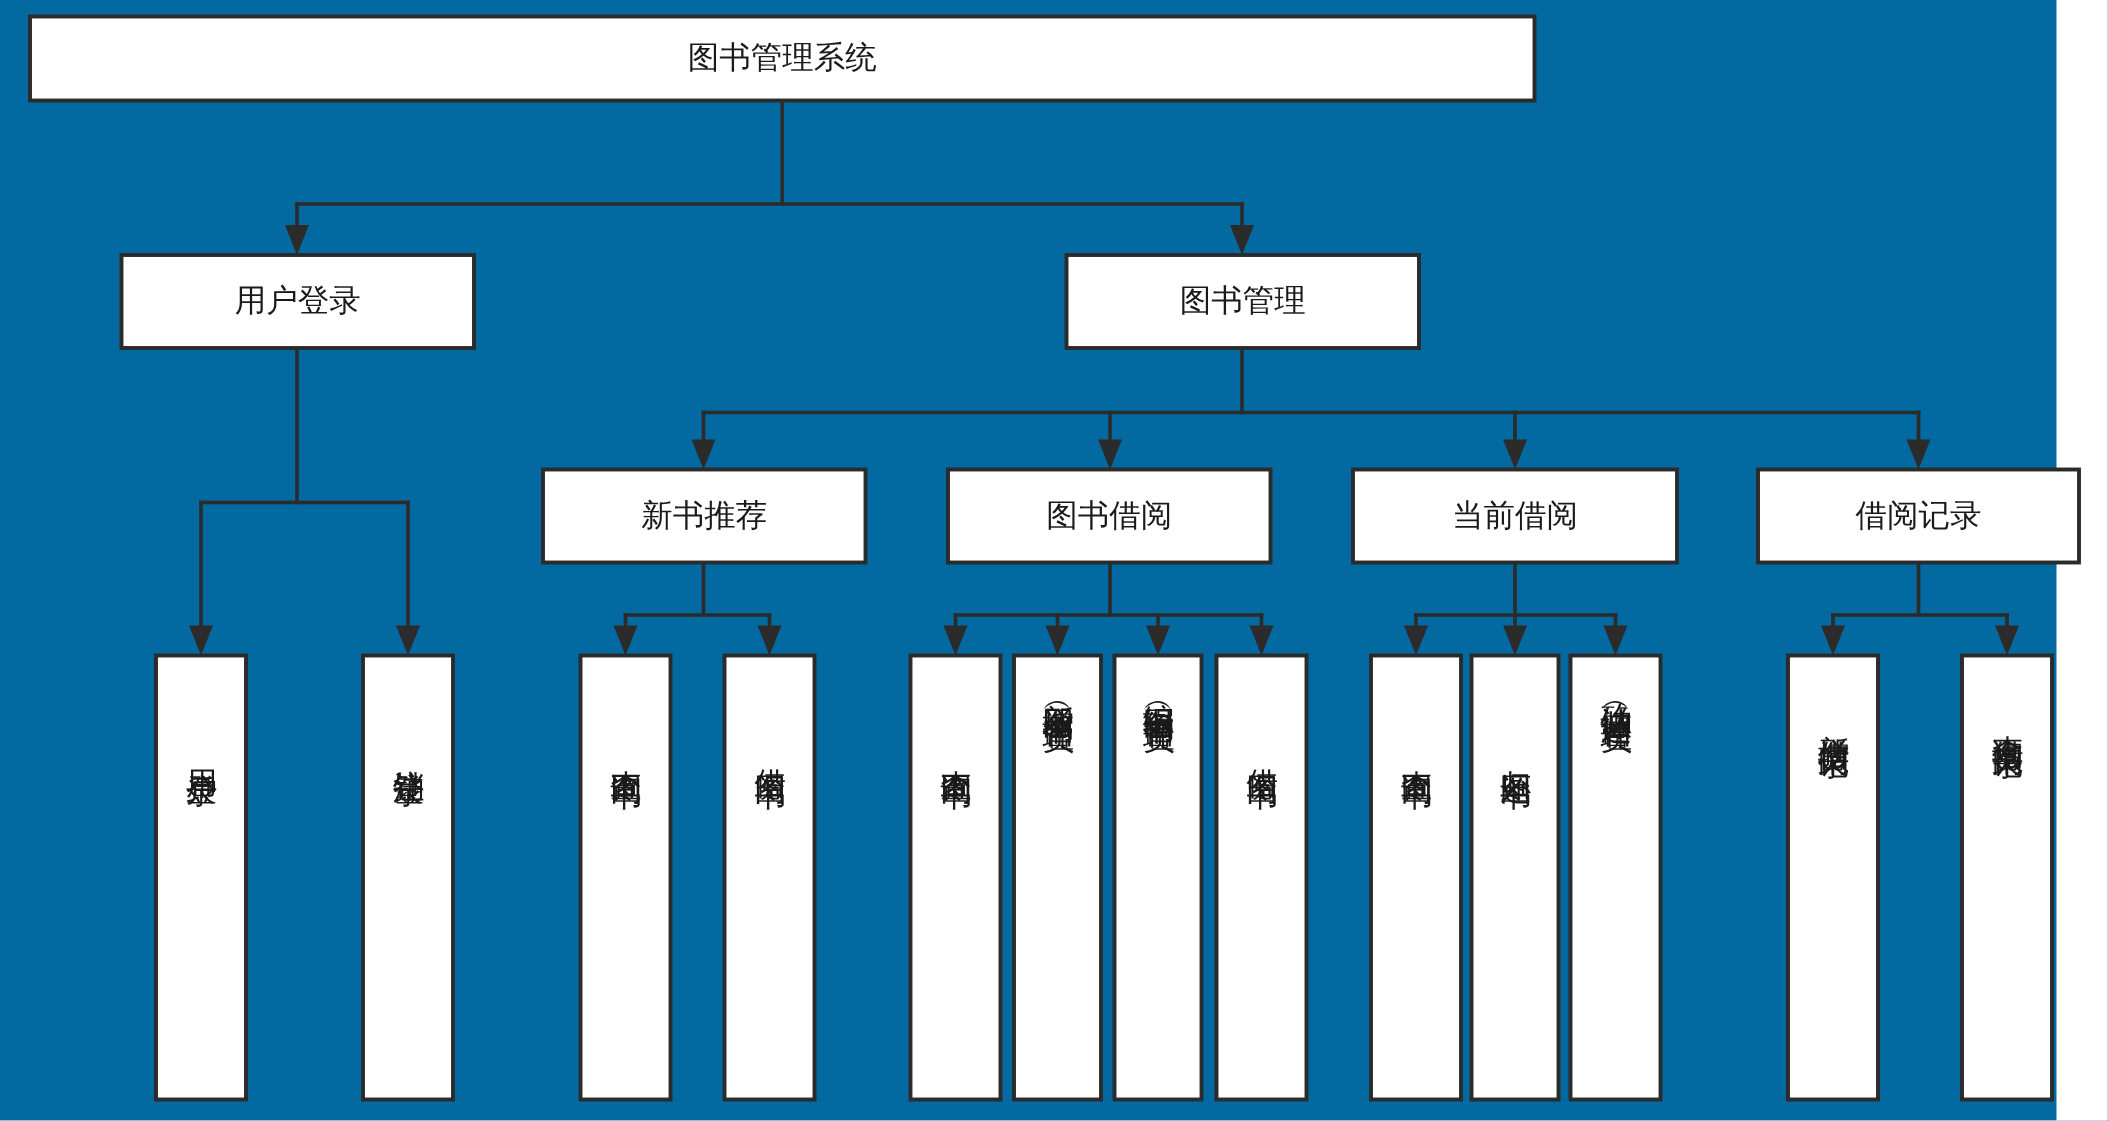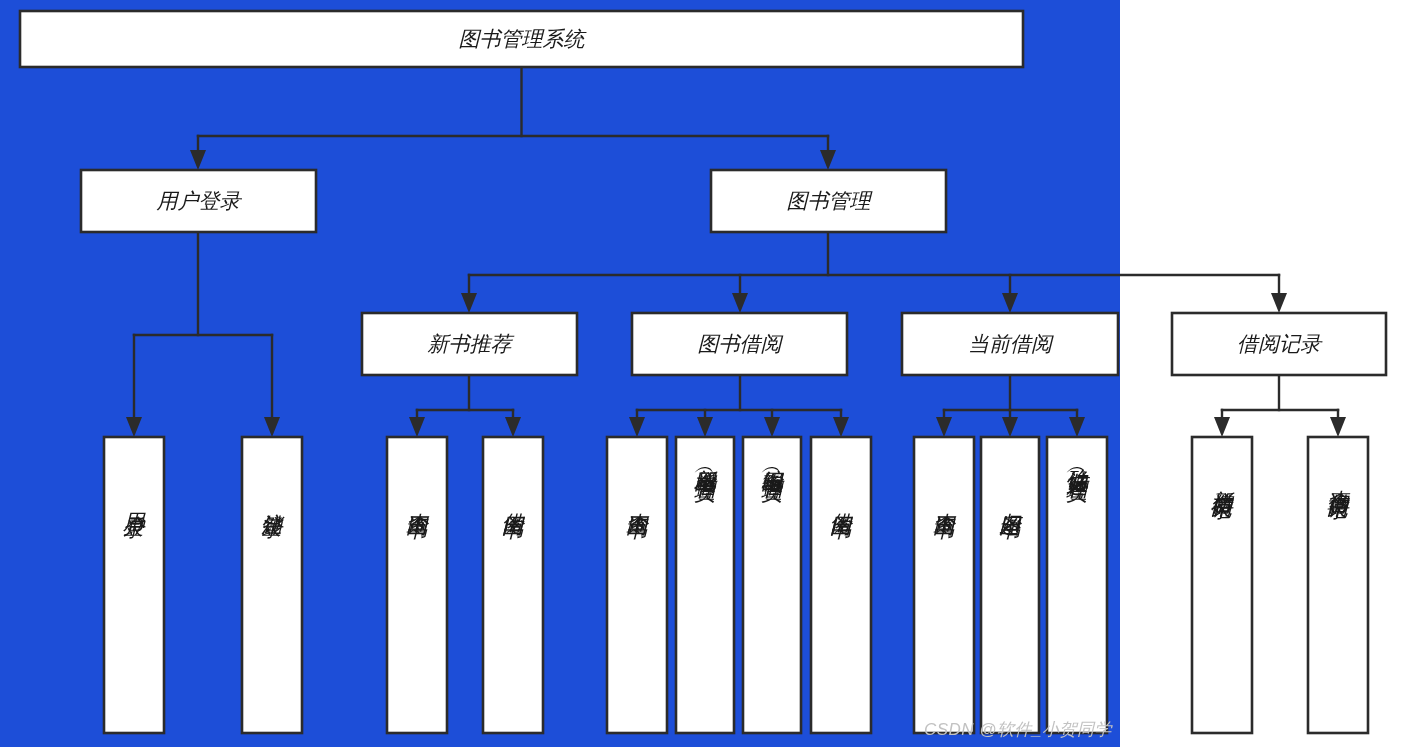--- a/index.html
+++ b/index.html
@@ -8,24 +8,23 @@
     background: #ffffff;
   }
   body {
     width: 1405px;
     height: 747px;
     overflow: hidden;
     font-family: "Liberation Sans", "DejaVu Sans", sans-serif;
   }
   #diagram-root {
     position: relative;
-    width: 1120px;
+    width: 1371px;
     height: 747px;
-    background: #1d4ed8;
-    font-style: italic;
+    background: #0369a1;
   }
   svg#tree-svg {
     position: absolute;
     left: 0;
     top: 0;
     width: 1405px;
     height: 747px;
     display: block;
   }
   .node-rect {
@@ -234,15 +233,14 @@
       <rect class="node-rect" x="1192" y="437" width="60" height="296"></rect>
       <text class="node-label-v" x="1222" y="473" text-anchor="start">新增借阅记录</text>
     </g>
     <g>
       <rect class="node-rect" x="1308" y="437" width="60" height="296"></rect>
       <text class="node-label-v" x="1338" y="473" text-anchor="start">查询借阅记录</text>
     </g>
 
   </svg>
 
-  <div class="watermark">CSDN @软件_小贺同学</div>
 
 </div>
 
 </body></html>

